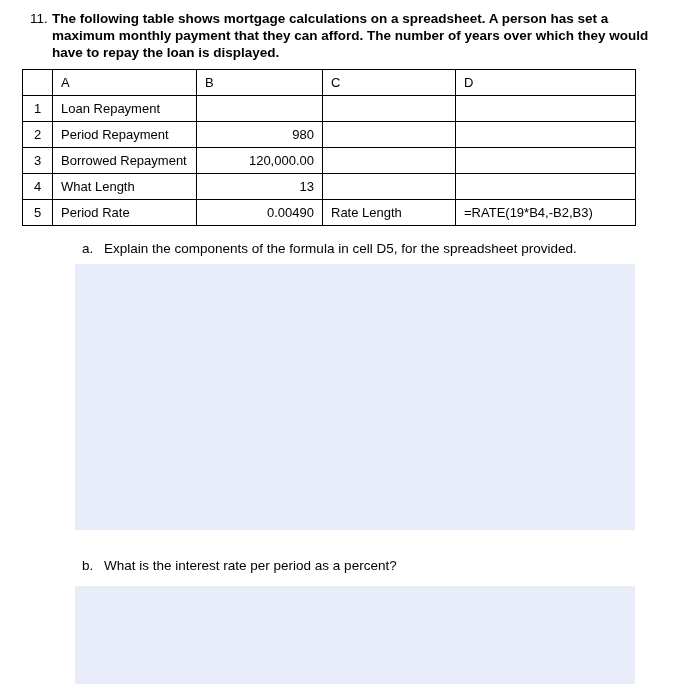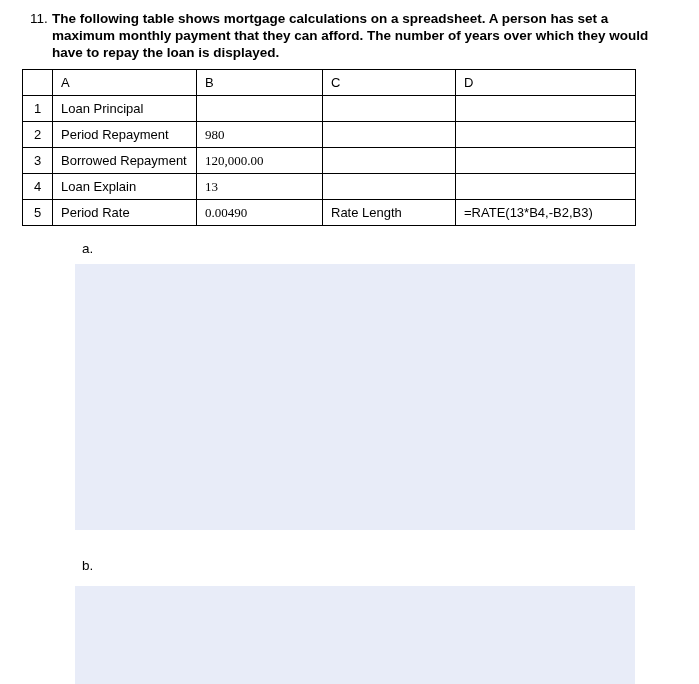--- a/index.html
+++ b/index.html
@@ -47,22 +47,21 @@
     overflow: hidden;
     white-space: nowrap;
     box-sizing: border-box;
   }
   table.sheet th.corner { }
   table.sheet td.rownum {
     text-align: center;
     padding: 1px 2px;
   }
   table.sheet td.num {
-    text-align: left;
-    font-family: Liberation Serif, serif;
+    text-align: right;
   }
   .part-line {
     display: flex;
     font-size: 13.5px;
     line-height: 17px;
     margin-left: 82px;
   }
   .part-label {
     flex: 0 0 22px;
   }
@@ -97,61 +96,63 @@
     <tbody>
         <tr>
       <th class="corner"></th>
       <th>A</th>
       <th>B</th>
       <th>C</th>
       <th>D</th>
     </tr>
     <tr>
       <td class="rownum">1</td>
-      <td>Loan Principal</td>
+      <td>Loan Repayment</td>
       <td class="num"></td>
       <td></td>
       <td></td>
     </tr>
     <tr>
       <td class="rownum">2</td>
       <td>Period Repayment</td>
       <td class="num">980</td>
       <td></td>
       <td></td>
     </tr>
     <tr>
       <td class="rownum">3</td>
       <td>Borrowed Repayment</td>
       <td class="num">120,000.00</td>
       <td></td>
       <td></td>
     </tr>
     <tr>
       <td class="rownum">4</td>
-      <td>Loan Explain</td>
+      <td>What Length</td>
       <td class="num">13</td>
       <td></td>
       <td></td>
     </tr>
     <tr>
       <td class="rownum">5</td>
       <td>Period Rate</td>
       <td class="num">0.00490</td>
       <td>Rate Length</td>
-      <td>=RATE(13*B4,-B2,B3)</td>
+      <td>=RATE(19*B4,-B2,B3)</td>
     </tr>
   </tbody>
     </table>
 
   <div class="part-line part-a-line">
     <span class="part-label">a.</span>
+    <span class="part-text">Explain the components of the formula in cell D5, for the spreadsheet provided.</span>
   </div>
 
   <div class="answer-box answer-box-a"></div>
 
   <div class="part-line part-b-line">
     <span class="part-label">b.</span>
+    <span class="part-text">What is the interest rate per period as a percent?</span>
   </div>
 
   <div class="answer-box answer-box-b"></div>
 
 </div>
 
 </body></html>

